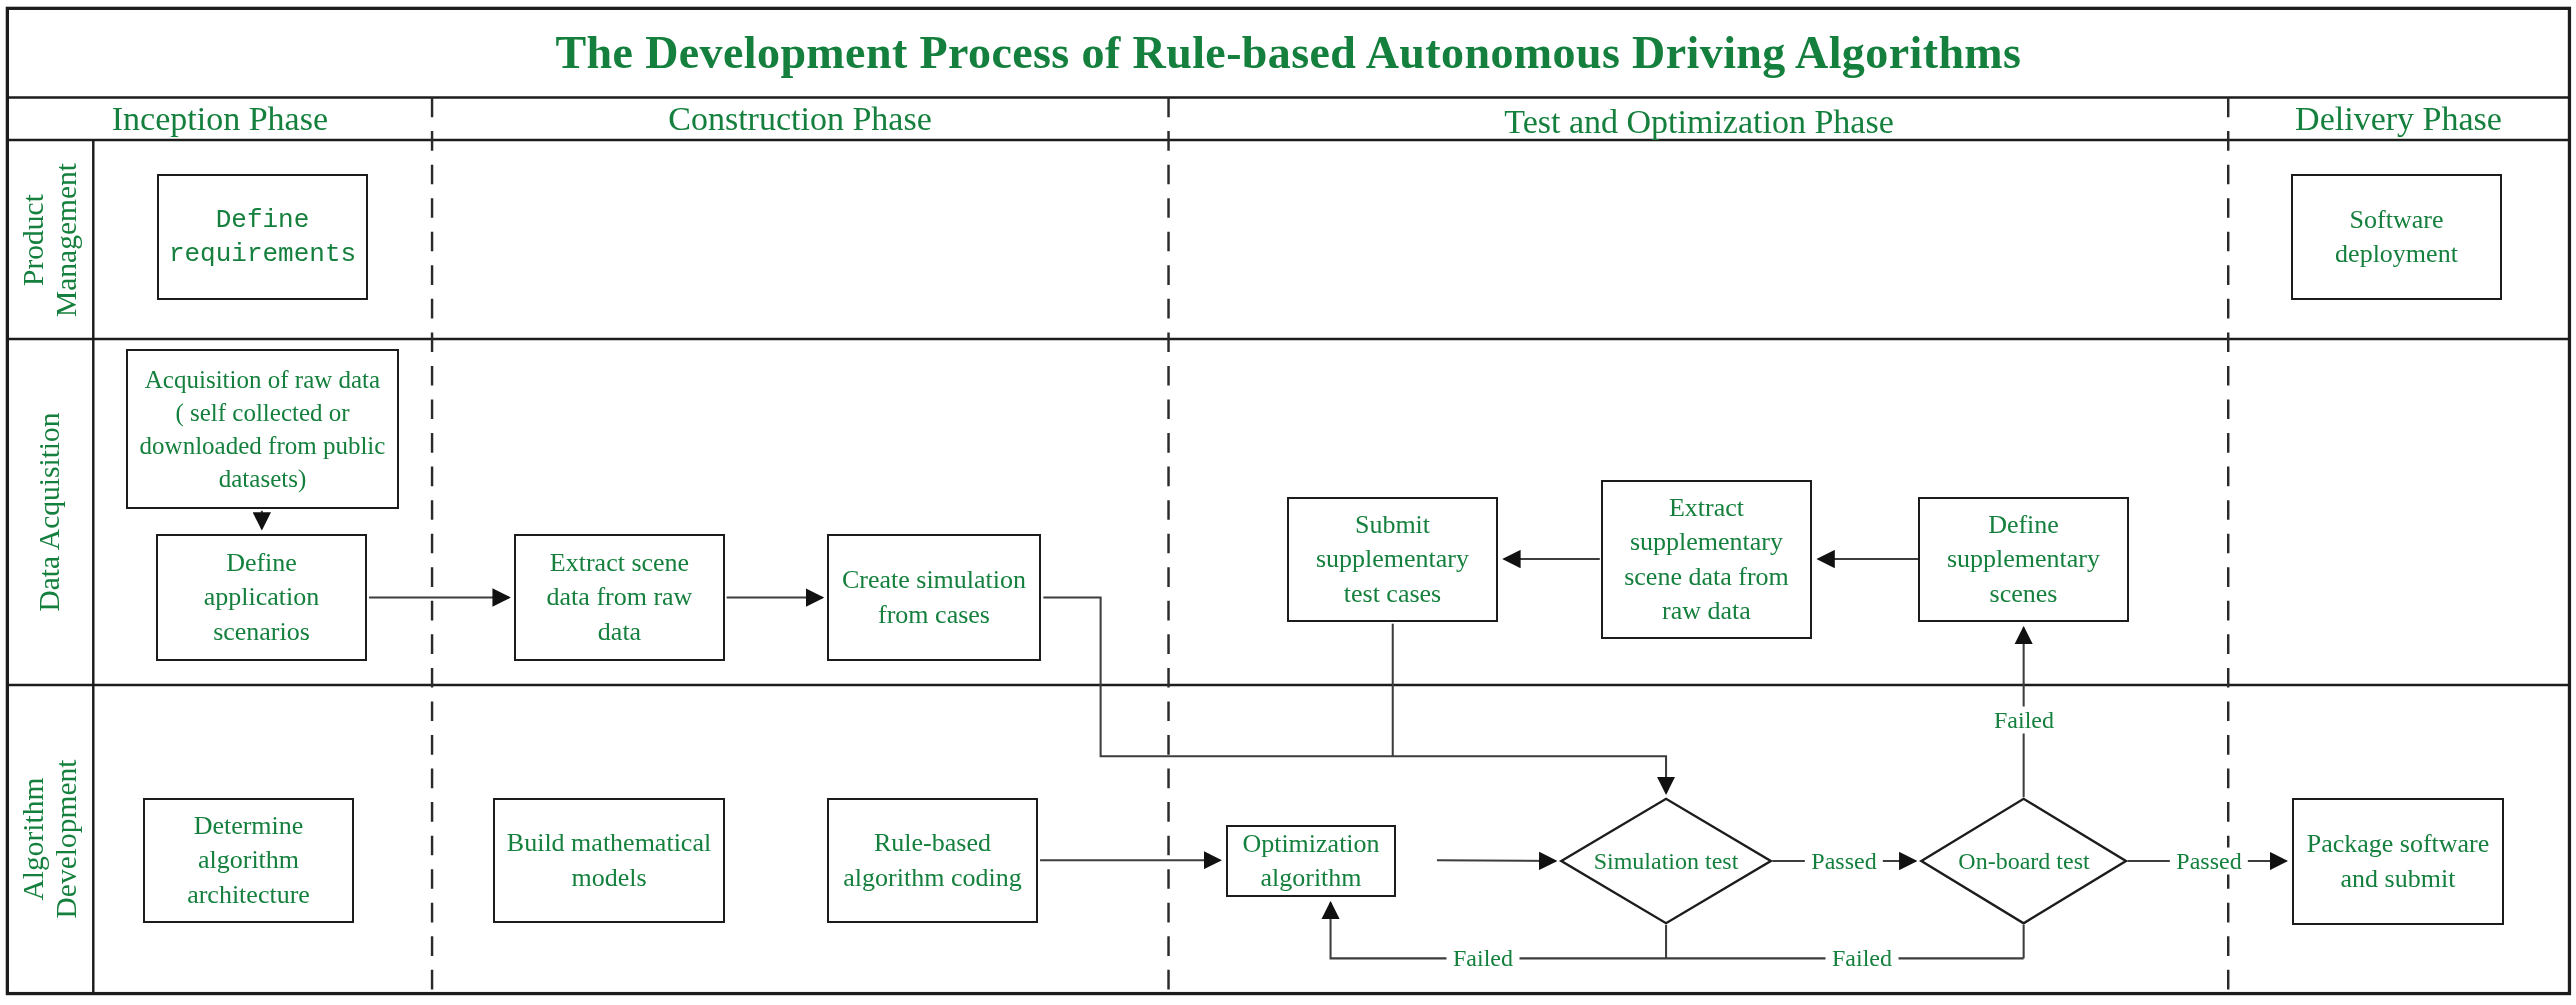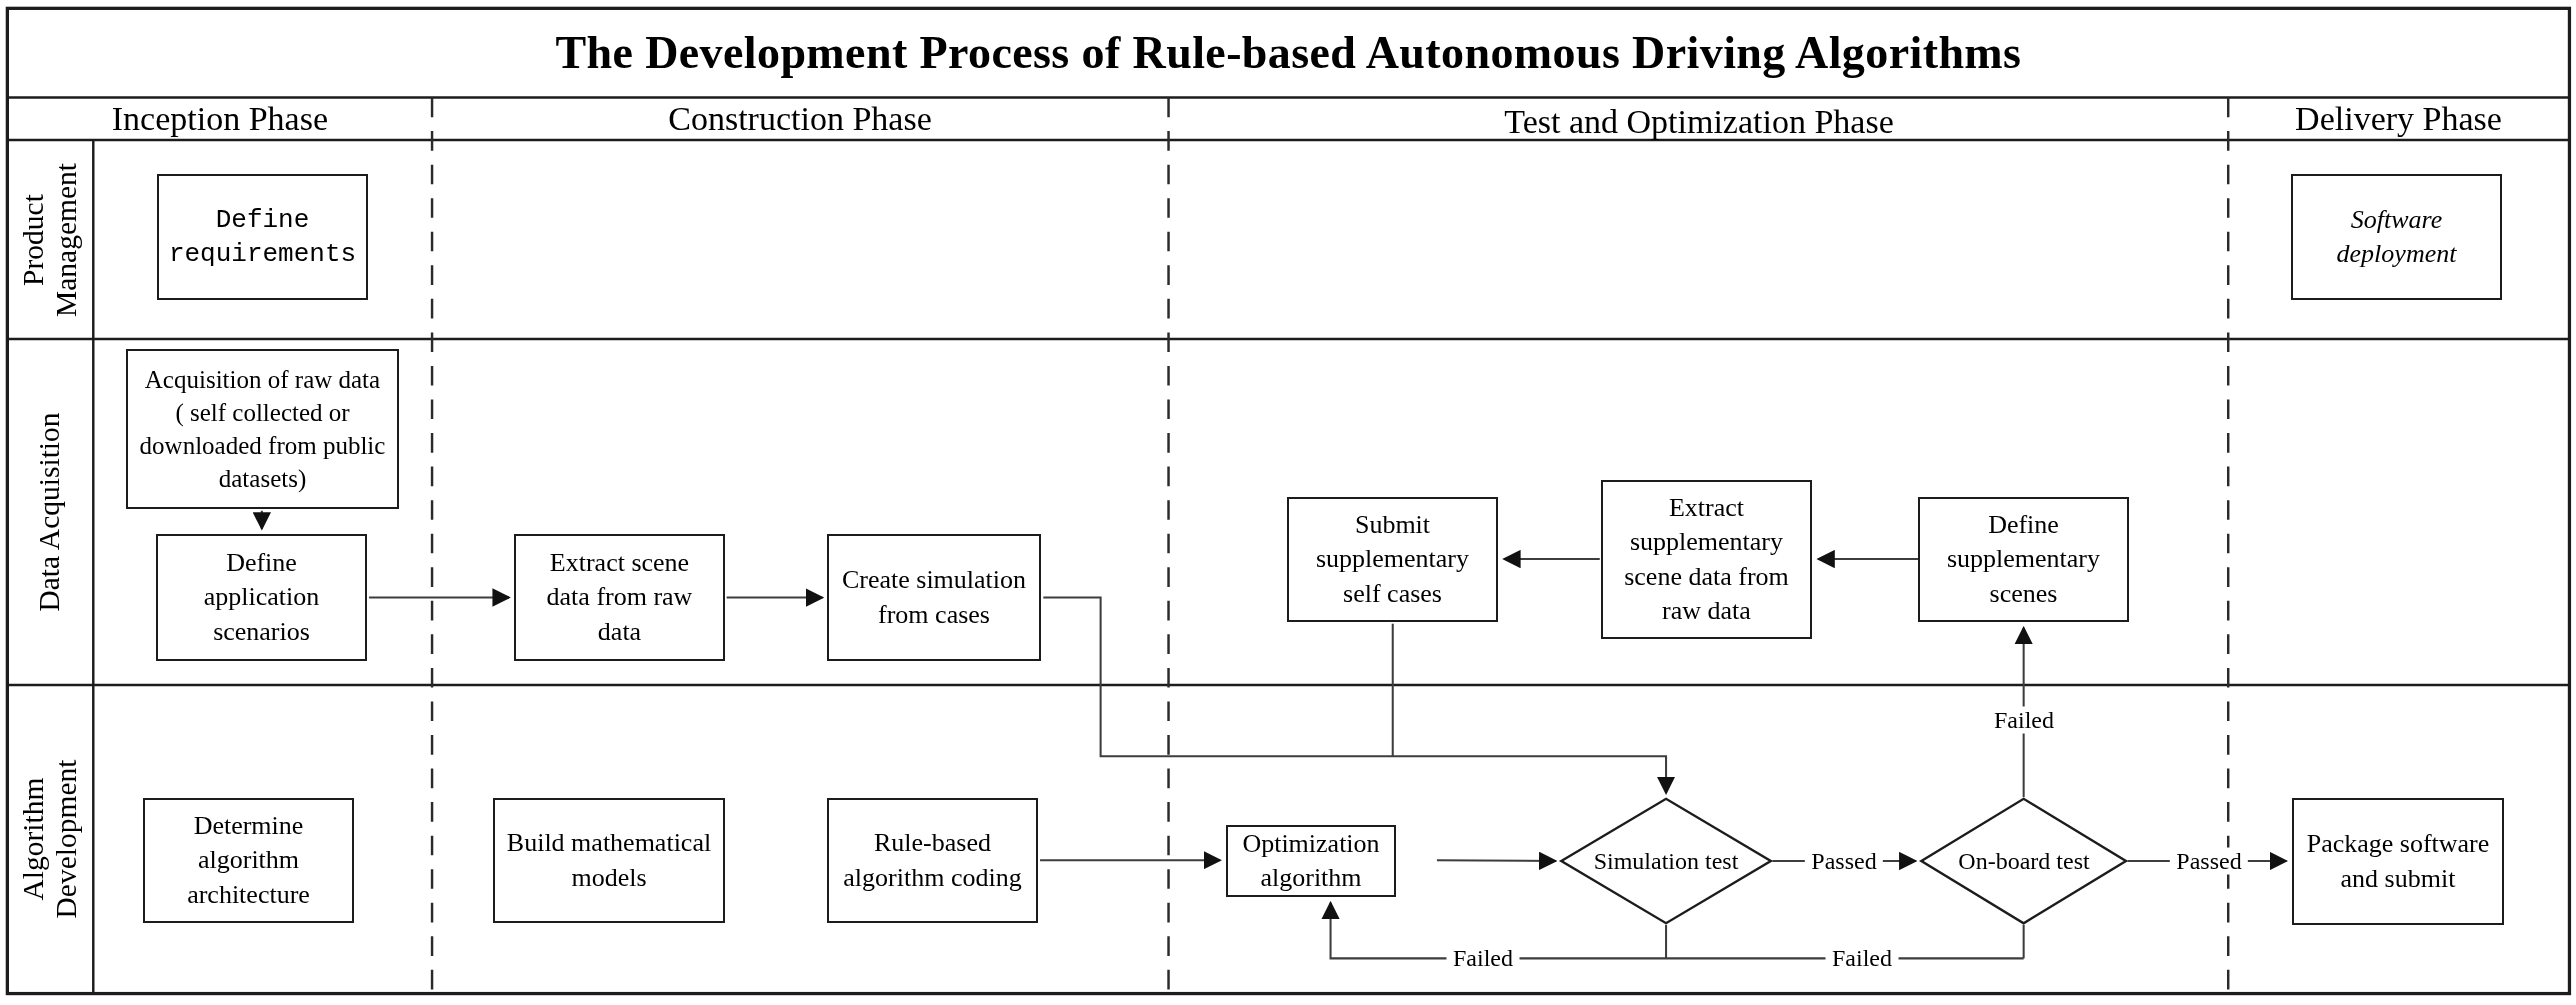--- a/index.html
+++ b/index.html
@@ -1,18 +1,18 @@
 <!DOCTYPE html>
 <html style="font-size:13px"><head>
 <meta charset="utf-8">
 <style>
   html,body{margin:0;padding:0;background:#ffffff;}
   .canvas{
     position:relative;width:2576px;height:1006px;background:#ffffff;
-    font-family:"Liberation Serif", serif;color:#000000;overflow:hidden;
+    font-family:"Liberation Serif", serif;color:#15803d;overflow:hidden;
   }
   .canvas svg{position:absolute;left:0;top:0;z-index:1;}
   .cell{position:absolute;display:flex;align-items:center;justify-content:center;box-sizing:border-box;z-index:2;}
   .title-row{font-size:46px;font-weight:bold;letter-spacing:0.4px;}
   .phase-cell{font-size:34px;}
   .lane-cell{z-index:2;}
   .lane-rot{position:absolute;left:50%;top:50%;transform:translate(-50%,-50%) rotate(-90deg);
     text-align:center;font-size:29.5px;line-height:1.12;}
   .rot-pm{width:196px;}
   .rot-da{width:344px;}
@@ -89,24 +89,24 @@
   </div>
   <div class="cell lane-cell" style="left:7.4px;top:685px;width:86px;height:308px;">
     <div class="lane-rot rot-ad">Algorithm Development</div>
   </div>
 
   <div class="node" style="left:157px;top:174px;width:211px;height:126px;font-family:Liberation Mono, monospace;">Define requirements</div>
   <div class="node" style="left:126px;top:349px;width:273px;height:160px;font-size:25px;">Acquisition of raw data ( self collected or downloaded from public datasets)</div>
   <div class="node" style="left:156px;top:534px;width:211px;height:127px;">Define application scenarios</div>
   <div class="node" style="left:514px;top:534px;width:211px;height:127px;">Extract scene data from raw data</div>
   <div class="node" style="left:827px;top:534px;width:214px;height:127px;">Create simulation from cases</div>
-  <div class="node" style="left:1287px;top:497px;width:211px;height:125px;">Submit supplementary self cases</div>
+  <div class="node" style="left:1287px;top:497px;width:211px;height:125px;">Submit supplementary test cases</div>
   <div class="node" style="left:1601px;top:480px;width:211px;height:159px;">Extract supplementary scene data from raw data</div>
   <div class="node" style="left:1918px;top:497px;width:211px;height:125px;">Define supplementary scenes</div>
-  <div class="node" style="left:2291px;top:174px;width:211px;height:126px;font-style:italic;">Software deployment</div>
+  <div class="node" style="left:2291px;top:174px;width:211px;height:126px;">Software deployment</div>
   <div class="node" style="left:143px;top:798px;width:211px;height:125px;">Determine algorithm architecture</div>
   <div class="node" style="left:493px;top:798px;width:232px;height:125px;">Build mathematical models</div>
   <div class="node" style="left:827px;top:798px;width:211px;height:125px;">Rule-based algorithm coding</div>
   <div class="node node-opt" style="left:1226px;top:825px;width:170px;height:72px;">Optimization algorithm</div>
   <div class="node" style="left:2292px;top:798px;width:212px;height:127px;">Package software and submit</div>
 
   <div class="diamond-label" style="left:1666px;top:861px;">Simulation test</div>
   <div class="diamond-label" style="left:2024px;top:861px;">On-board test</div>
 
   <div class="edge-label" style="left:1844px;top:861px;">Passed</div>

